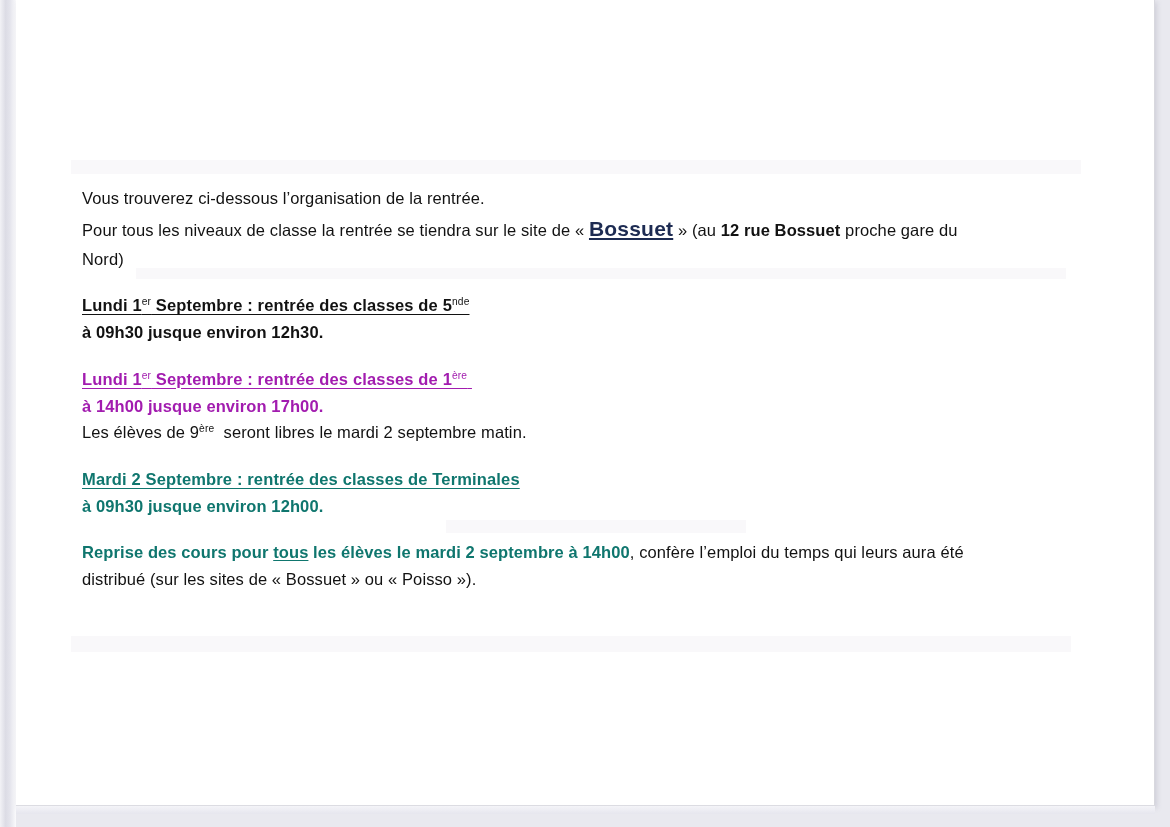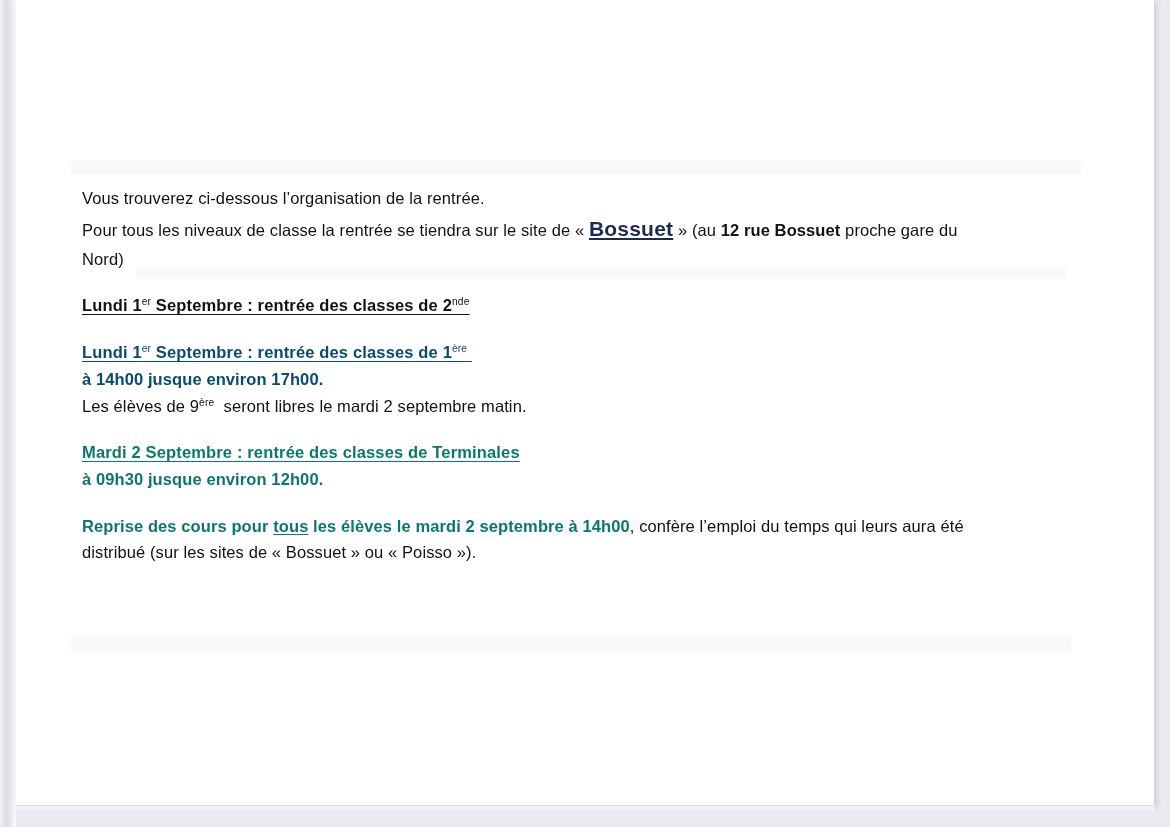--- a/index.html
+++ b/index.html
@@ -82,21 +82,21 @@
   .heading {
     font-weight: bold;
     text-decoration: underline;
     text-underline-offset: 3px;
     letter-spacing: 0.15px;
     display: inline-block;
   }
   .timeline-bold { font-weight: bold; }
 
   .blk-black   { color: #121212; }
-  .blk-green   { color: #0c4a6e; }
+  .blk-green   { color: #a21caf; }
   .blk-crimson { color: #0f766e; }
 
   .brand-bossuet {
     font-weight: bold;
     font-size: 21px;
     color: #1d2b52;
     letter-spacing: 0.2px;
     text-decoration: underline;
   }
   .bold-inline { font-weight: bold; }
@@ -130,21 +130,22 @@
 
     <div class="para">
       <span class="line">Vous trouverez ci-dessous l’organisation de la rentrée.</span>
       <span class="line"><span>Pour tous les niveaux de classe la rentrée se tiendra sur le site de « </span><span class="brand-bossuet">Bossuet</span><span> » (au </span><span class="bold-inline">12 rue Bossuet</span><span> proche gare du</span></span>
       <span class="line">Nord)</span>
     </div>
 
     <div class="spacer-block"></div>
 
     <div class="para blk-black">
-      <span class="line"><span class="heading"><span>Lundi 1</span><sup>er</sup><span> Septembre : rentrée des classes de 2</span><sup>nde</sup></span></span>
+      <span class="line"><span class="heading"><span>Lundi 1</span><sup>er</sup><span> Septembre : rentrée des classes de 5</span><sup>nde</sup></span></span>
+      <span class="line timeline-bold">à 09h30 jusque environ 12h30.</span>
     </div>
 
     <div class="spacer-block"></div>
 
     <div class="para">
       <span class="line blk-green"><span class="heading"><span>Lundi 1</span><sup>er</sup><span> Septembre : rentrée des classes de 1</span><sup>ère</sup><span>&nbsp;</span></span></span>
       <span class="line timeline-bold blk-green">à 14h00 jusque environ 17h00.</span>
       <span class="line blk-black"><span>Les élèves de 9</span><sup>ère</sup><span>  seront libres le mardi 2 septembre matin.</span></span>
     </div>
 

